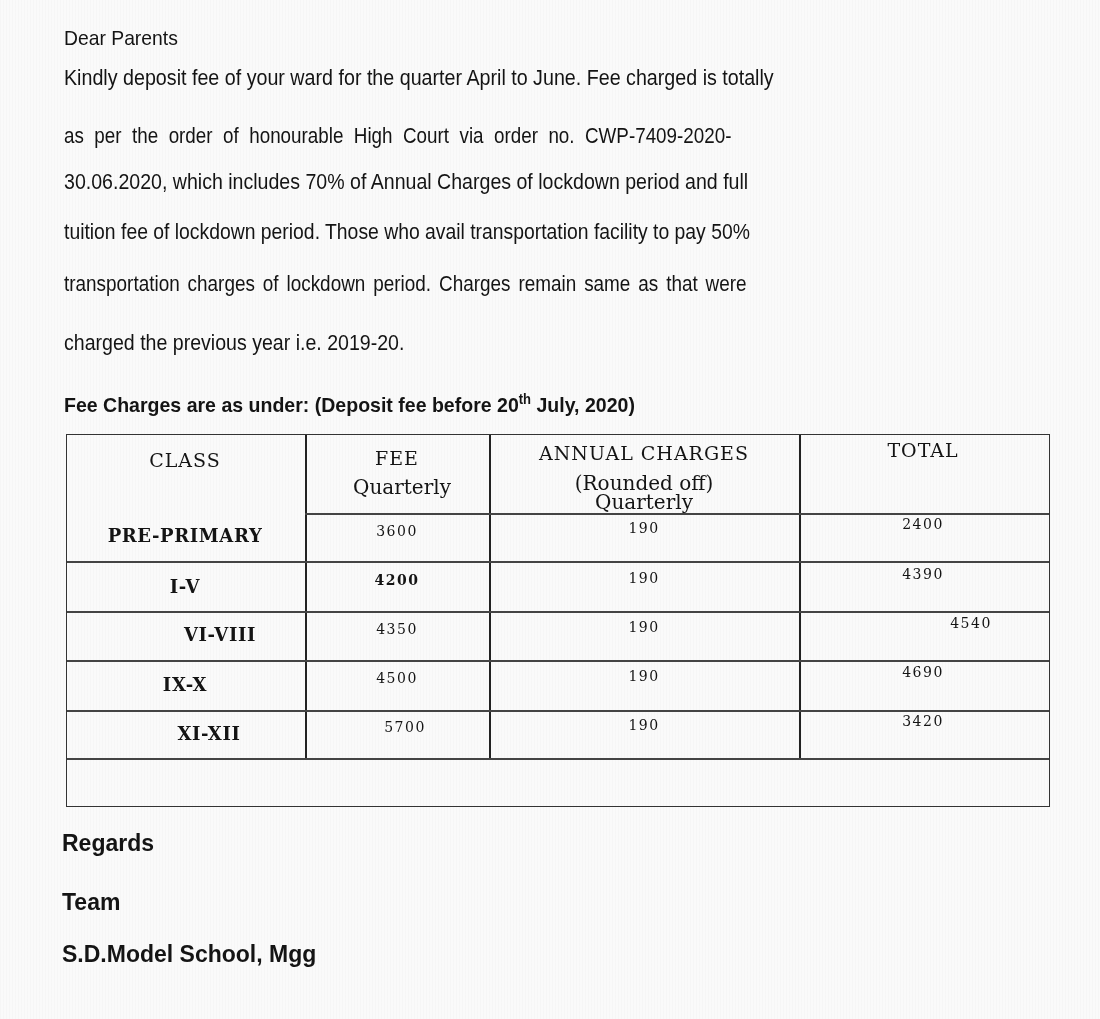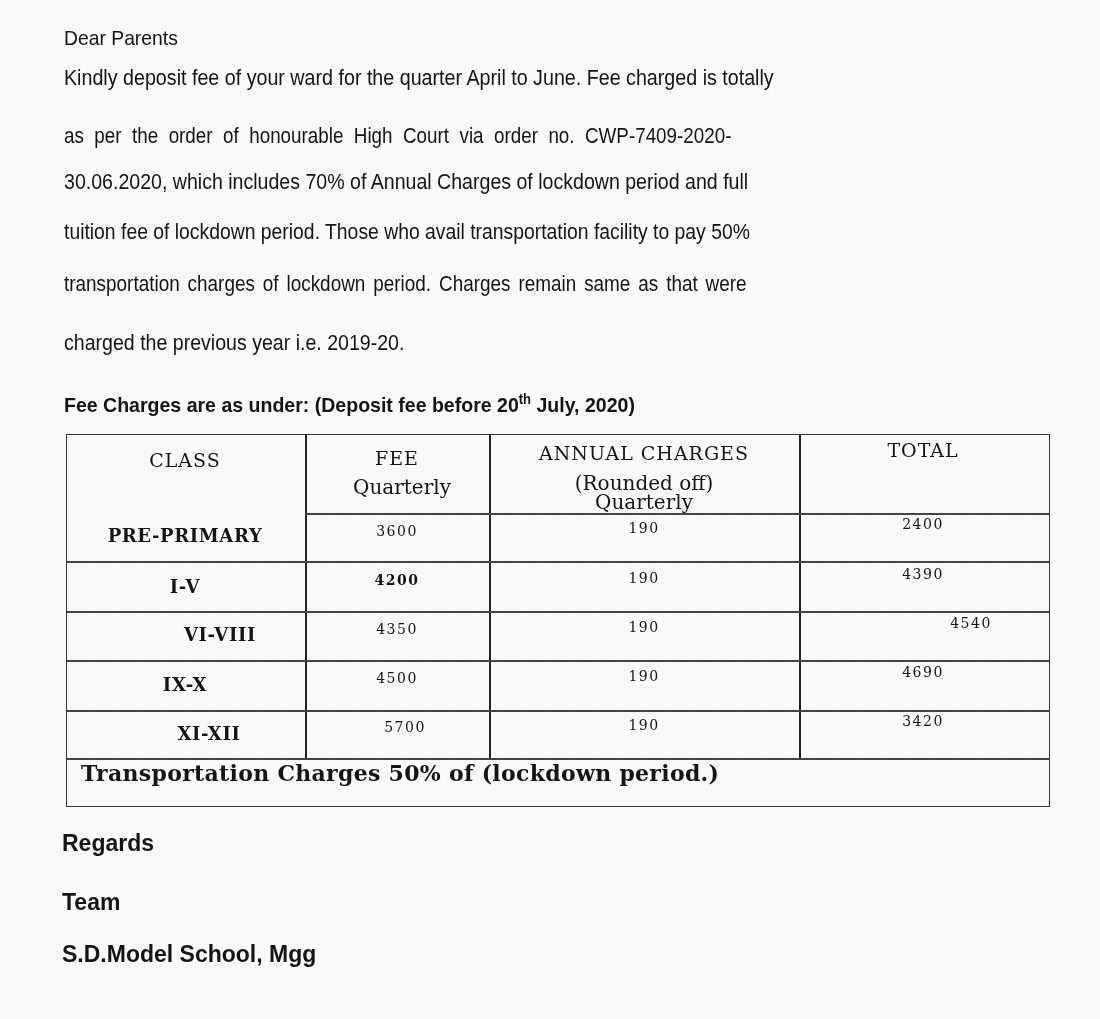--- a/index.html
+++ b/index.html
@@ -171,20 +171,19 @@
     <div class="cell-text cls" style="left:118px; top:241px;">IX-X</div>
     <div class="cell-text num" style="left:330px; top:236px;text-align:right;">4500</div>
     <div class="cell-text num" style="left:577px; top:234px;">190</div>
     <div class="cell-text num" style="left:856px; top:230px;">4690</div>
 
     <div class="cell-text cls" style="left:118px; top:290px;margin-left:24px;">XI-XII</div>
     <div class="cell-text num" style="left:330px; top:285px;margin-left:8px;">5700</div>
     <div class="cell-text num" style="left:577px; top:283px;">190</div>
     <div class="cell-text num" style="left:856px; top:279px;">3420</div>
 
-    <div class="transport serif">Transportation Charges 50% of (lockdown period.)</div>
   </div>
 
   <div class="signoff sans" style="top:830px;">Regards</div>
   <div class="signoff sans" style="top:889px;">Team</div>
   <div class="signoff sans" style="top:941px;">S.D.Model School, Mgg</div>
 
 </div>
 
 </body></html>

